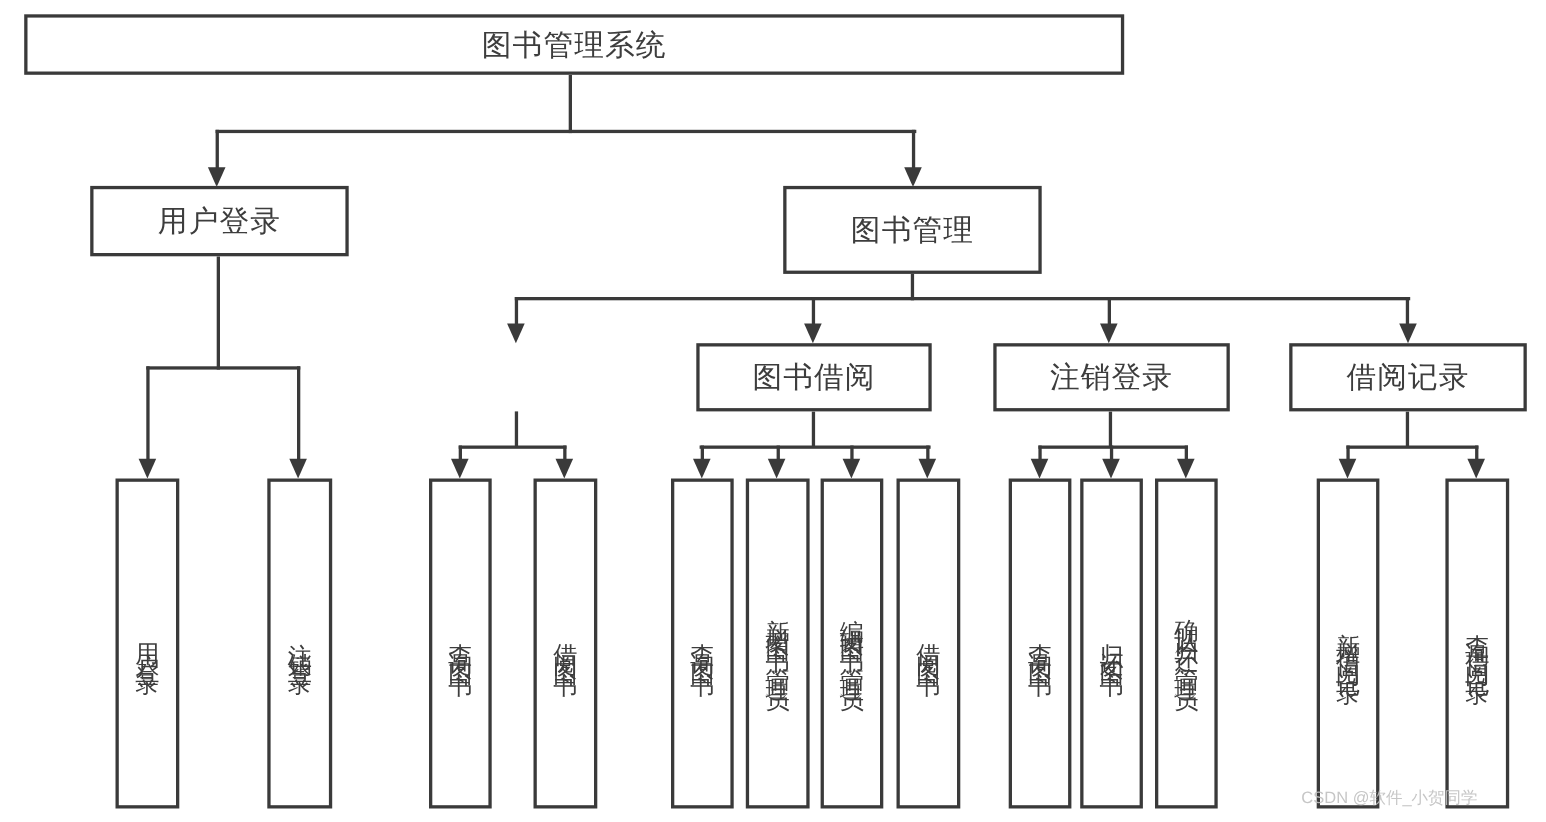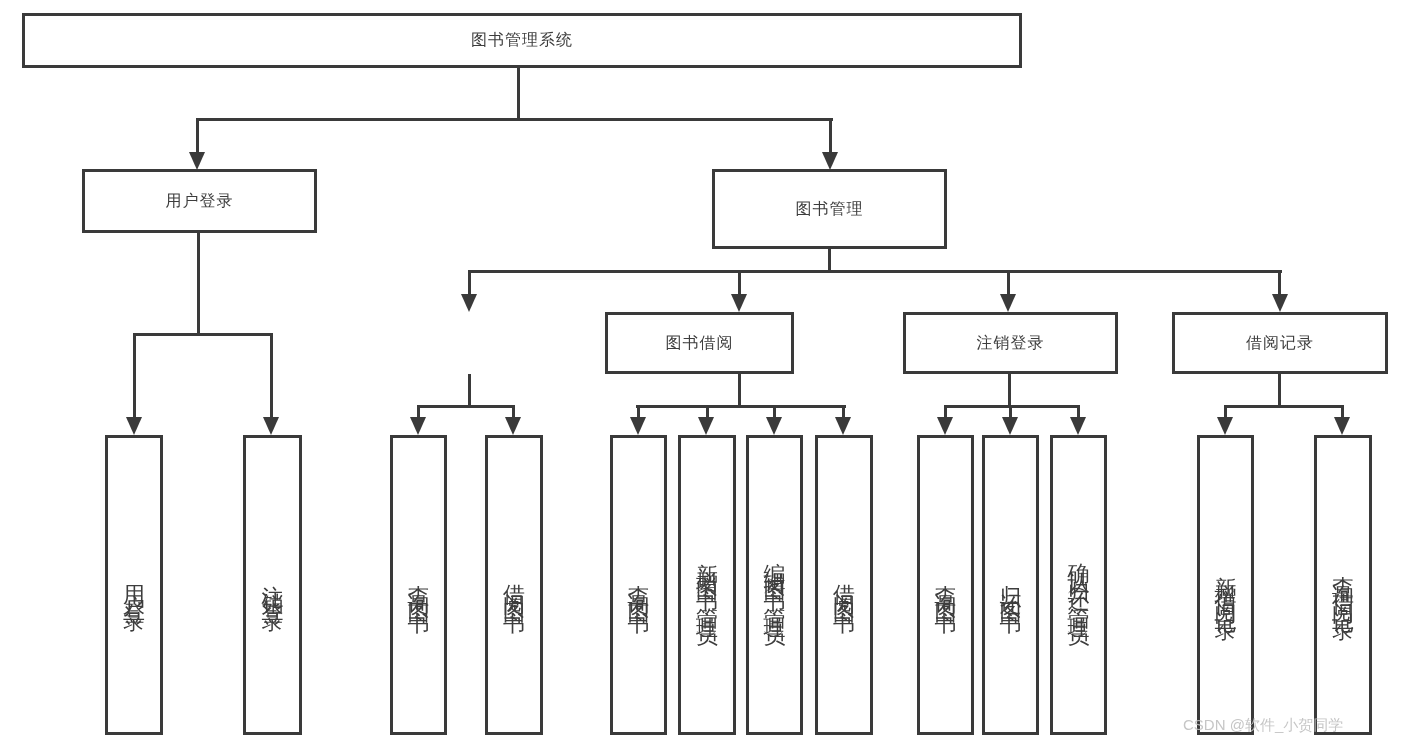--- a/index.html
+++ b/index.html
@@ -20,21 +20,21 @@
   .node{
     position:absolute;
     box-sizing:border-box;
     border:3px solid var(--line);
     background:#fff;
     display:flex;
     align-items:center;
     justify-content:center;
   }
   .hnode{
-    font-size:16px;
+    font-size:27px;
     letter-spacing:1px;
     white-space:nowrap;
   }
   .vnode{
     writing-mode:vertical-rl;
     font-size:22px;
     letter-spacing:9px;
     line-height:1;
   }
   .cline{
@@ -126,21 +126,21 @@
     <span>图书管理系统</span>
   </div>
 
   <div class="node hnode" style="left:82px;top:169px;width:235px;height:64px">
     <span>用户登录</span>
   </div>
   <div class="node hnode" style="left:712px;top:169px;width:235px;height:80px">
     <span>图书管理</span>
   </div>
 
-  <div class="node hnode" style="left:605px;top:312px;width:189px;height:62px">
+  <div class="node hnode" style="left:633px;top:312px;width:214px;height:62px">
     <span>图书借阅</span>
   </div>
   <div class="node hnode" style="left:903px;top:312px;width:215px;height:62px">
     <span>注销登录</span>
   </div>
   <div class="node hnode" style="left:1172px;top:312px;width:216px;height:62px">
     <span>借阅记录</span>
   </div>
 
   <div class="node vnode" style="left:105px;top:435px;width:58px;height:300px">

